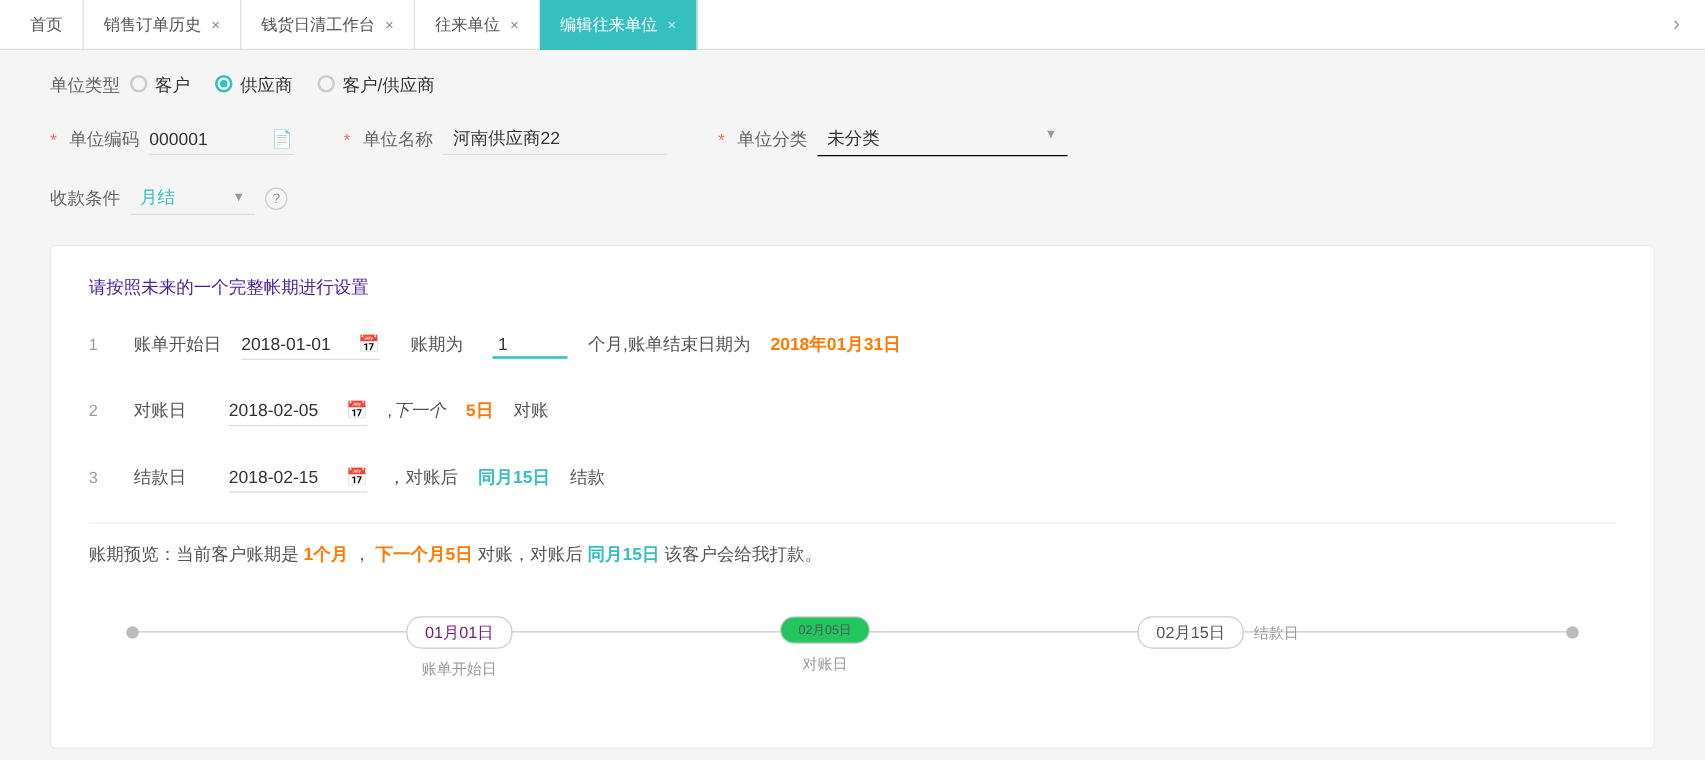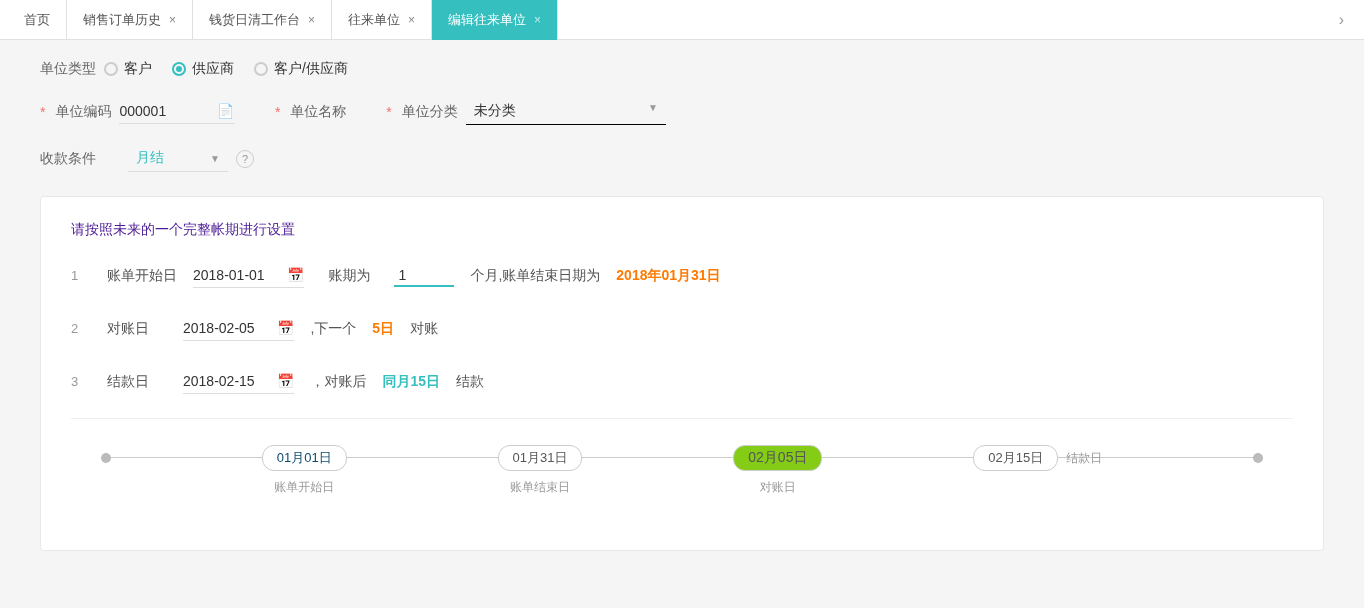--- a/index.html
+++ b/index.html
@@ -69,21 +69,21 @@
       color: #666;
       white-space: nowrap;
     }
     .required-mark {
       color: #f56c6c;
       margin-right: 2px;
     }
 
     
     .radio-group { display: flex; align-items: center; gap: 20px; }
-    .radio-item { display: flex; align-items: center; gap: 6px; cursor: pointer; }
+    .radio-item { display: flex; gap: 6px; cursor: pointer; }
     .radio-circle {
       width: 14px; height: 14px;
       border-radius: 50%;
       border: 2px solid #ccc;
       display: inline-flex; align-items: center; justify-content: center;
     }
     .radio-circle.checked { border-color: #36bfbf; }
     .radio-circle.checked::after {
       content: '';
       width: 6px; height: 6px;
@@ -111,21 +111,20 @@
     }
     .input-icon { color: #aaa; margin-left: 8px; font-size: 14px; cursor: pointer; }
 
     
     .select-field {
       display: flex; align-items: center;
       border-bottom: 1px solid #ddd;
       padding: 4px 8px;
       cursor: pointer;
       min-width: 120px;
-      margin-left: 24px;
     }
     .select-value { color: #36bfbf; flex: 1; }
     .select-arrow { color: #999; margin-left: 8px; font-size: 10px; }
     .select-dropdown-full {
       display: flex; align-items: flex-start;
       border-bottom: 1px solid #000000;
       padding: 4px 8px;
       cursor: pointer;
       min-width: 160px;
     }
@@ -263,20 +262,21 @@
       <label>单位编码</label>
       <div class="input-with-icon">
         <input class="" type="text" style="border: none; outline: none; background: transparent; font-size: 14px; color: rgb(51, 51, 51); width: 90px;" value="000001">
         <span class="input-icon">📄</span>
       </div>
     </div>
 
     <div class="form-field">
       <span class="required-mark">*</span>
       <label>单位名称</label>
+      <input class="text-input" type="text" style="width: 180px;" value="河南供应商22">
     </div>
 
     <div class="form-field">
       <span class="required-mark">*</span>
       <label>单位分类</label>
       <div class="select-dropdown-full" style="min-width:200px;">
         <span class="select-value">未分类</span>
         <span class="select-arrow">▼</span>
       </div>
     </div>
@@ -311,62 +311,67 @@
       <span class="orange-text" style="font-weight:bold;">2018年01月31日</span>
     </div>
 
     <div class="settings-row">
       <span class="row-num">2</span>
       <span class="row-label">对账日</span>
       <div class="date-input-wrap">
         <input type="text" value="2018-02-05" style="border: none; outline: none; background: transparent; font-size: 14px; color: rgb(51, 51, 51); width: 90px;">
         <span class="calendar-icon">📅</span>
       </div>
-      <span style="color:#555;">,下一个</span>
-      <span class="orange-text" style="font-weight:bold;">5日</span>
+      <span style="color:#555;font-style:italic;">,下一个</span>
+      <span class="orange-text" style="font-weight:bold;font-family:Liberation Mono, monospace;">5日</span>
       <span style="color:#555;">对账</span>
     </div>
 
     <div class="settings-row" style="margin-bottom:0;">
       <span class="row-num">3</span>
       <span class="row-label">结款日</span>
       <div class="date-input-wrap">
         <input type="text" value="2018-02-15" style="border: none; outline: none; background: transparent; font-size: 14px; color: rgb(51, 51, 51); width: 90px;">
         <span class="calendar-icon">📅</span>
       </div>
       <span style="color:#555;">，对账后</span>
       <span class="teal-text" style="font-weight:bold;">同月15日</span>
       <span style="color:#555;">结款</span>
     </div>
 
     <div style="border-top:1px solid #eee;margin:24px 0 16px 0;"></div>
 
+    <div class="preview-text">
+      <span>账期预览：当前客户账期是</span>
+      <span class="highlight-orange">1个月</span>
+      <span>，</span>
+      <span class="highlight-orange">下一个月5日</span>
+      <span>对账，对账后</span>
+      <span class="highlight-teal">同月15日</span>
+      <span>该客户会给我打款。</span>
+    </div>
 
     <div style="position:relative; padding: 10px 30px 30px 30px;">
 
       <div style="position:absolute;top:22px;left:30px;right:30px;height:1px;background:#ccc;z-index:0;"></div>
 
       <div style="position:relative;z-index:1;display:flex;justify-content:space-between;align-items:flex-start;">
 
         <div style="display:flex;flex-direction:column;align-items:center;gap:8px;">
           <div style="width:10px;height:10px;border-radius:50%;background:#bbb;margin-top:8px;"></div>
         </div>
 
         <div style="display:flex;flex-direction:column;align-items:center;gap:8px;">
-          <div style="background:#fff;border:1px solid #ccc;border-radius:12px;padding:3px 14px;font-size:13px;color:#0c4a6e;">01月01日</div>
+          <div style="background:#fff;border:1px solid #ccc;border-radius:12px;padding:3px 14px;font-size:13px;color:#701a75;">01月01日</div>
           <div style="font-size:12px;color:#999;">账单开始日</div>
         </div>
 
+
         <div style="display:flex;flex-direction:column;align-items:center;gap:8px;">
-          <div style="background:#fff;border:1px solid #ccc;border-radius:12px;padding:3px 14px;font-size:13px;color:#555;">01月31日</div>
-          <div style="font-size:12px;color:#999;">账单结束日</div>
-        </div>
-
-        <div style="display:flex;flex-direction:column;align-items:center;gap:8px;">
-          <div style="background:#84cc16;border:1px solid #ccc;border-radius:12px;padding:3px 14px;font-size:14px;color:#555;">02月05日</div>
+          <div style="background:#22c55e;border:1px solid #ccc;border-radius:12px;padding:3px 14px;font-size:10px;color:#555;">02月05日</div>
           <div style="font-size:12px;color:#999;">对账日</div>
         </div>
 
         <div style="display:flex;flex-direction:row;align-items:center;gap:8px;">
           <div style="background:#fff;border:1px solid #ccc;border-radius:12px;padding:3px 14px;font-size:13px;color:#555;">02月15日</div>
           <div style="font-size:12px;color:#999;">结款日</div>
         </div>
 
         <div style="display:flex;flex-direction:column;align-items:center;gap:8px;">
           <div style="width:10px;height:10px;border-radius:50%;background:#bbb;margin-top:8px;"></div>

